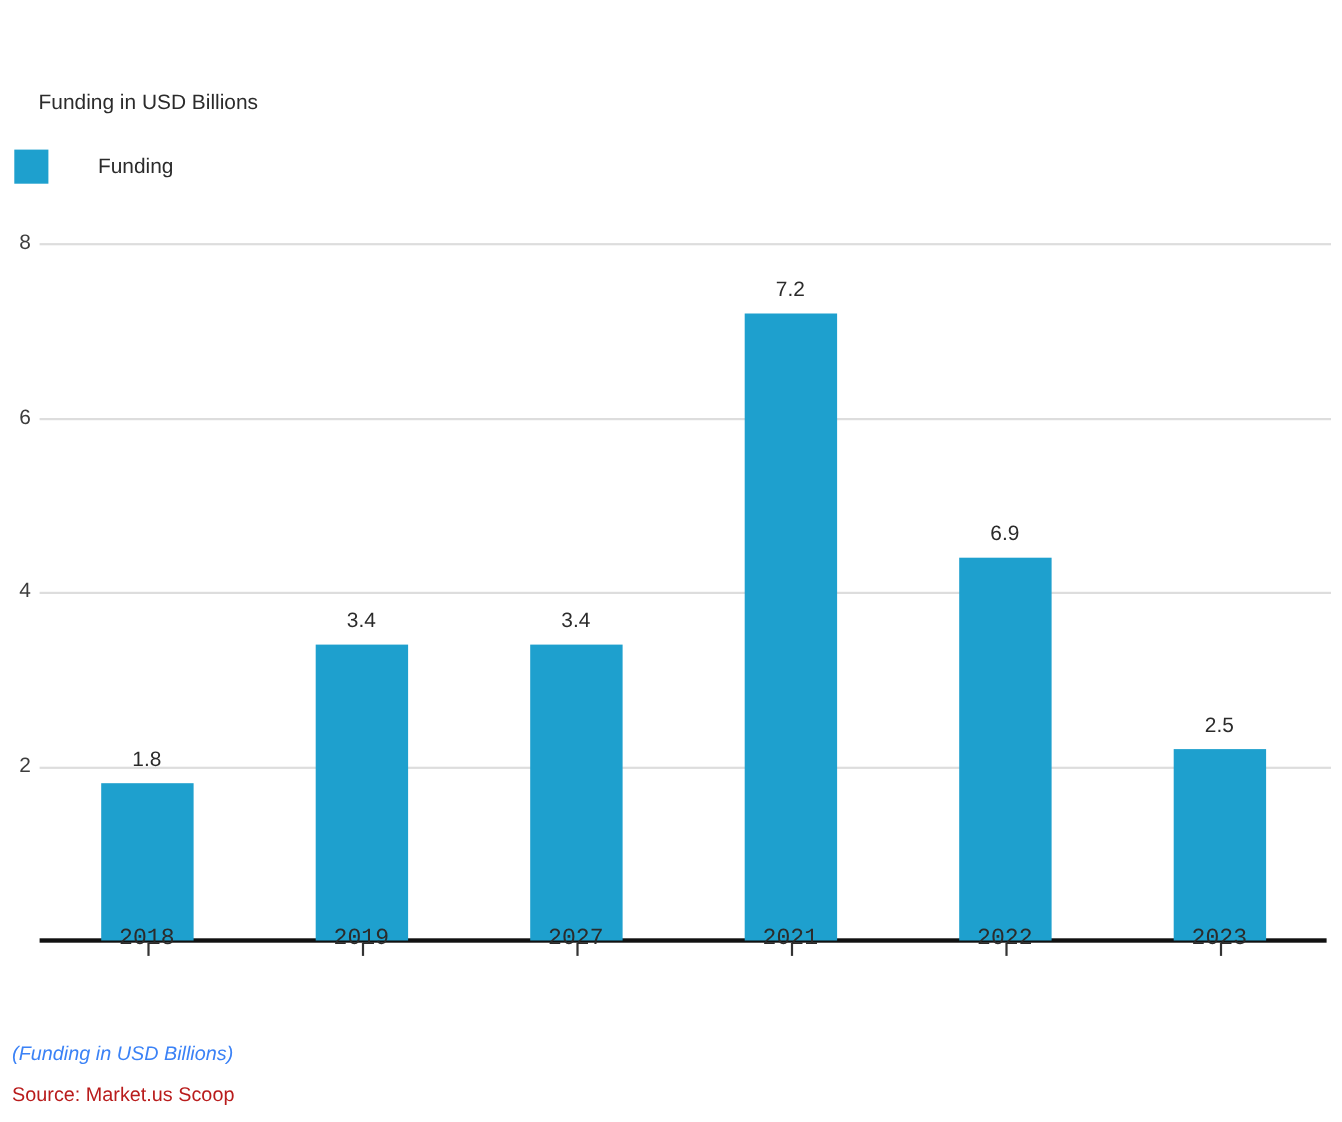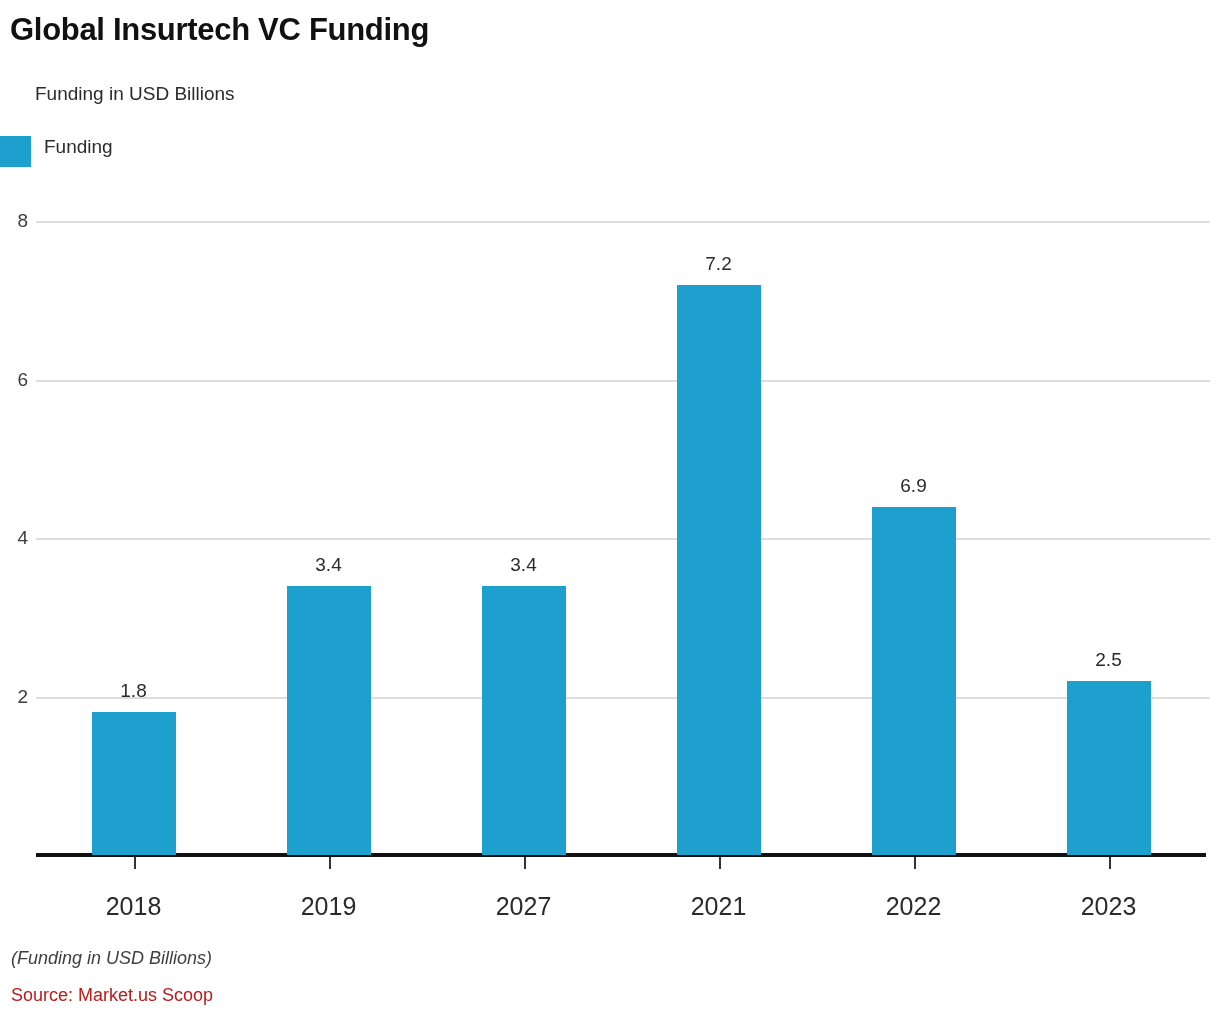--- a/index.html
+++ b/index.html
@@ -39,24 +39,25 @@
     font-size: 19px;
     font-weight: normal;
     color: #2b2b2b;
     white-space: nowrap;
     margin-left: 24px;
   }
 
   
   .legend {
     position: absolute;
-    left: 0;
+    left: 13px;
     top: 136px;
     display: flex;
-    align-items: flex-start;
+    align-items: center;
+    gap: 32px;
   }
   .legend-swatch {
     width: 31px;
     height: 31px;
     background: #1ea0ce;
     display: block;
   }
   .legend-label {
     margin-left: 13px;
     font-size: 19px;
@@ -99,26 +100,27 @@
   }
   .xtick {
     position: absolute;
     width: 2px;
     height: 12px;
     background: #333333;
     top: 857px;
   }
   .xtick-label {
     position: absolute;
-    top: 892px;
-    font-size: 25px;
+    top: 842px;
+    font-size: 21px;
     color: #2b2b2b;
     text-align: center;
     transform: translateX(-50%);
     white-space: nowrap;
+    font-family: Liberation Mono, monospace;
   }
 
   .bar {
     position: absolute;
     background: #1ea0ce;
   }
   .bar-value {
     position: absolute;
     font-size: 19px;
     color: #2b2b2b;
@@ -127,38 +129,37 @@
     white-space: nowrap;
   }
 
   
   .footnote {
     position: absolute;
     left: 11px;
     top: 948px;
     font-size: 18px;
     font-style: italic;
-    color: #404040;
+    color: #3b82f6;
     white-space: nowrap;
   }
   .source {
     position: absolute;
     left: 11px;
     top: 985px;
     font-size: 18px;
     color: #b91c1c;
     white-space: nowrap;
   }
 </style>
 </head>
 <body>
 
 <div class="page">
 
-  <div class="chart-title">Global Insurtech VC Funding</div>
   <div class="chart-subtitle">Funding in USD Billions</div>
 
   <div class="legend">
     <span class="legend-swatch"></span>
     <span class="legend-label">Funding</span>
   </div>
 
   <div class="plot" id="plot">
       <div class="gridline" style="top: 696.6px;"></div>
       <div class="ytick-label" style="top: 696.6px;">2</div>

